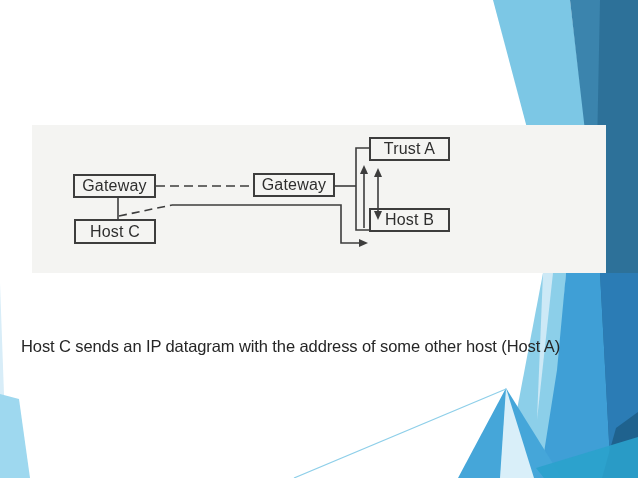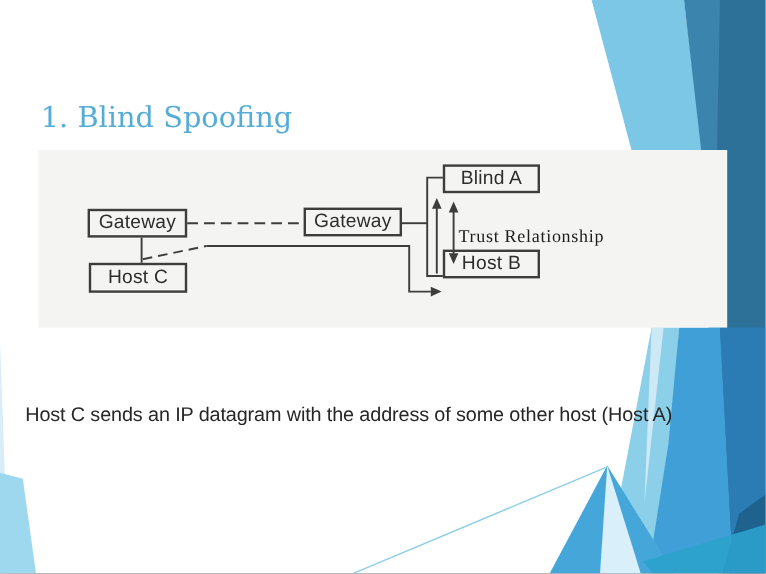--- a/index.html
+++ b/index.html
@@ -84,32 +84,30 @@
     </g>
   </svg>
 
   <div class="dbox" style="left:73px;top:174px;width:83px;height:24px;">
     <span>Gateway</span>
   </div>
   <div class="dbox" style="left:253px;top:173px;width:82px;height:24px;">
     <span>Gateway</span>
   </div>
   <div class="dbox" style="left:369px;top:137px;width:81px;height:24px;">
-    <span>Blind A</span>
+    <span>Trust A</span>
   </div>
   <div class="dbox" style="left:369px;top:208px;width:81px;height:24px;">
     <span>Host B</span>
   </div>
   <div class="dbox" style="left:74px;top:219px;width:82px;height:25px;">
     <span>Host C</span>
   </div>
 
-  <div class="trust-label">Trust Relationship</div>
 
-  <div class="title">1. Blind Spoofing</div>
 
   <div class="body-text">
     <div>Host C sends an IP datagram with the address of some other host (Host A)</div>
     
     
   </div>
 
 </div>
 
 </body></html>

